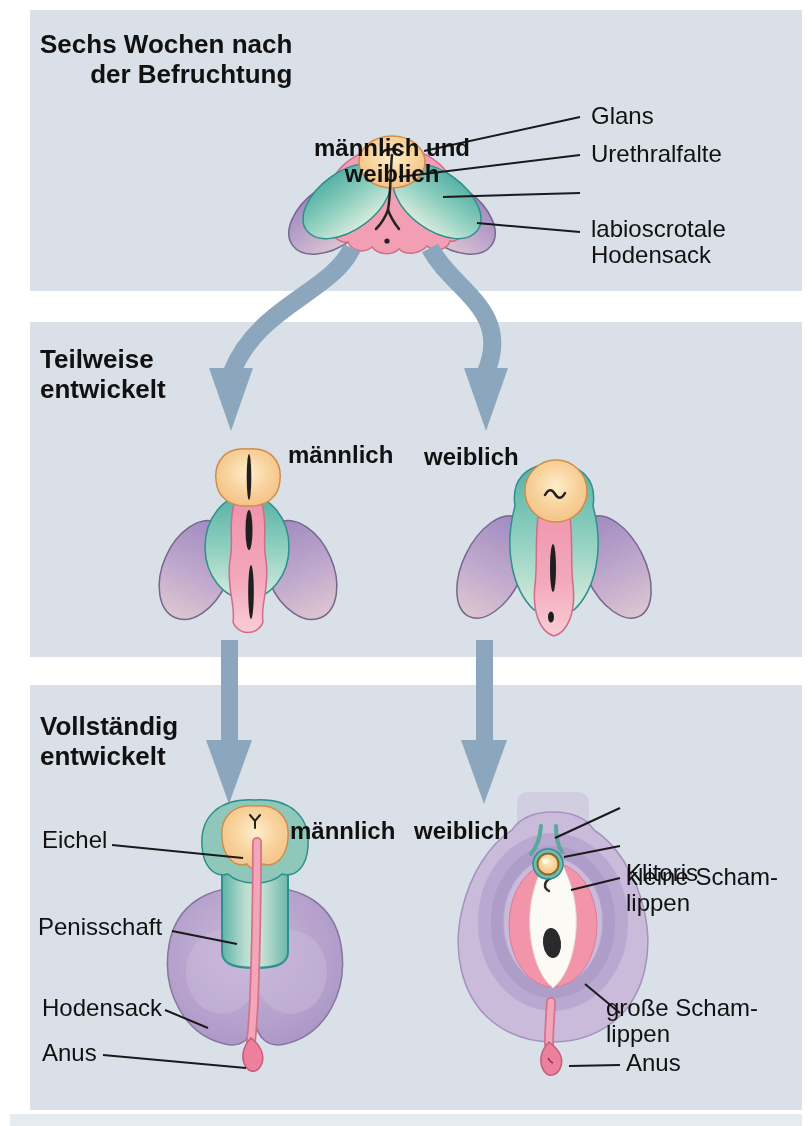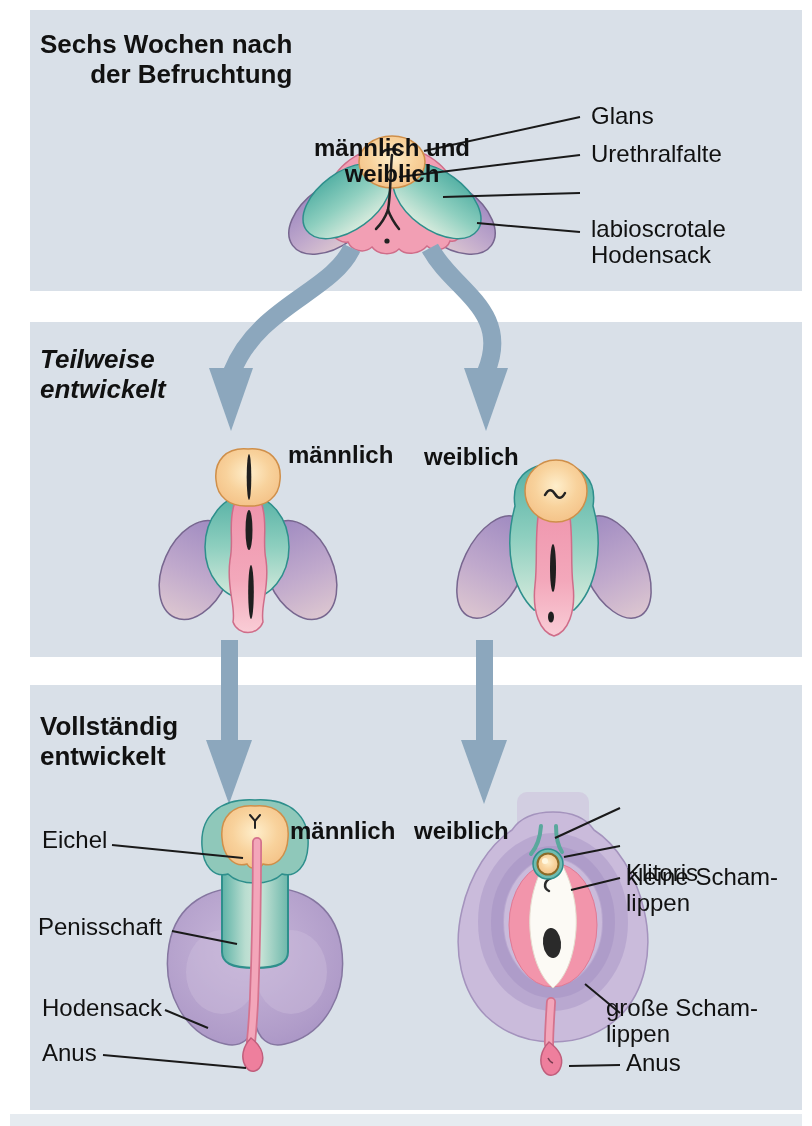--- a/index.html
+++ b/index.html
@@ -179,21 +179,21 @@
 
   <div class="h" style="left:40px;top:30px;text-align:right;">Sechs Wochen nach
 der Befruchtung</div>
   <div class="cap" style="left:282px;top:88px;width:220px;margin-top:47px;">männlich und
 weiblich</div>
   <div class="lbl" style="left:591px;top:103px;">Glans</div>
   <div class="lbl" style="left:591px;top:141px;">Urethralfalte</div>
   <div class="lbl" style="left:591px;top:216px;">labioscrotale
 Hodensack</div>
 
-  <div class="h" style="left:40px;top:345px;font-style:italic;">Teilweise
+  <div class="h" style="left:40px;top:345px;">Teilweise
 entwickelt</div>
   <div class="sex" style="left:288px;top:441px;">männlich</div>
   <div class="sex" style="left:424px;top:443px;">weiblich</div>
 
   <div class="h" style="left:40px;top:712px;">Vollständig
 entwickelt</div>
   <div class="sex" style="left:290px;top:817px;">männlich</div>
   <div class="sex" style="left:414px;top:817px;">weiblich</div>
 
   <div class="lbl" style="left:42px;top:827px;">Eichel</div>

